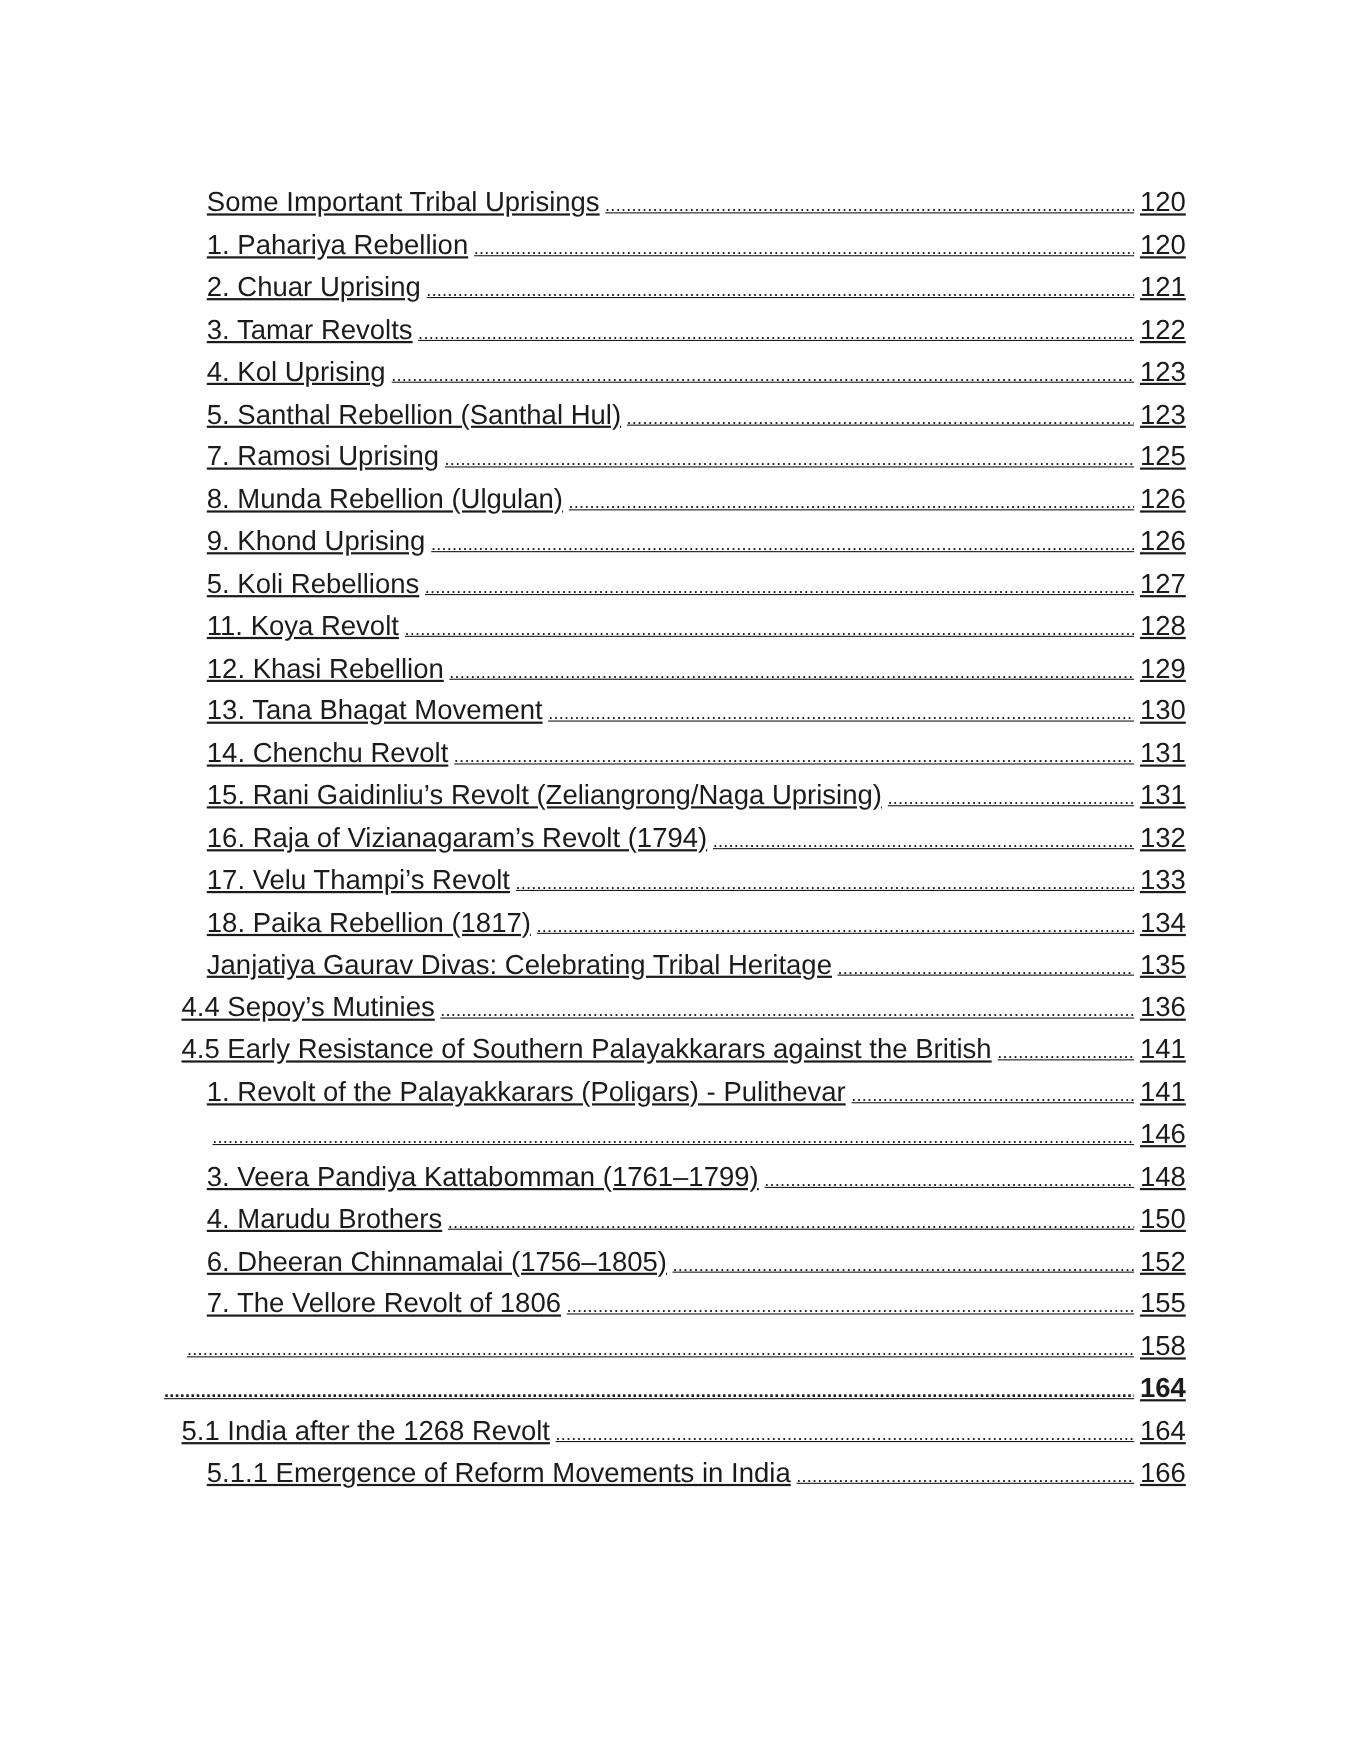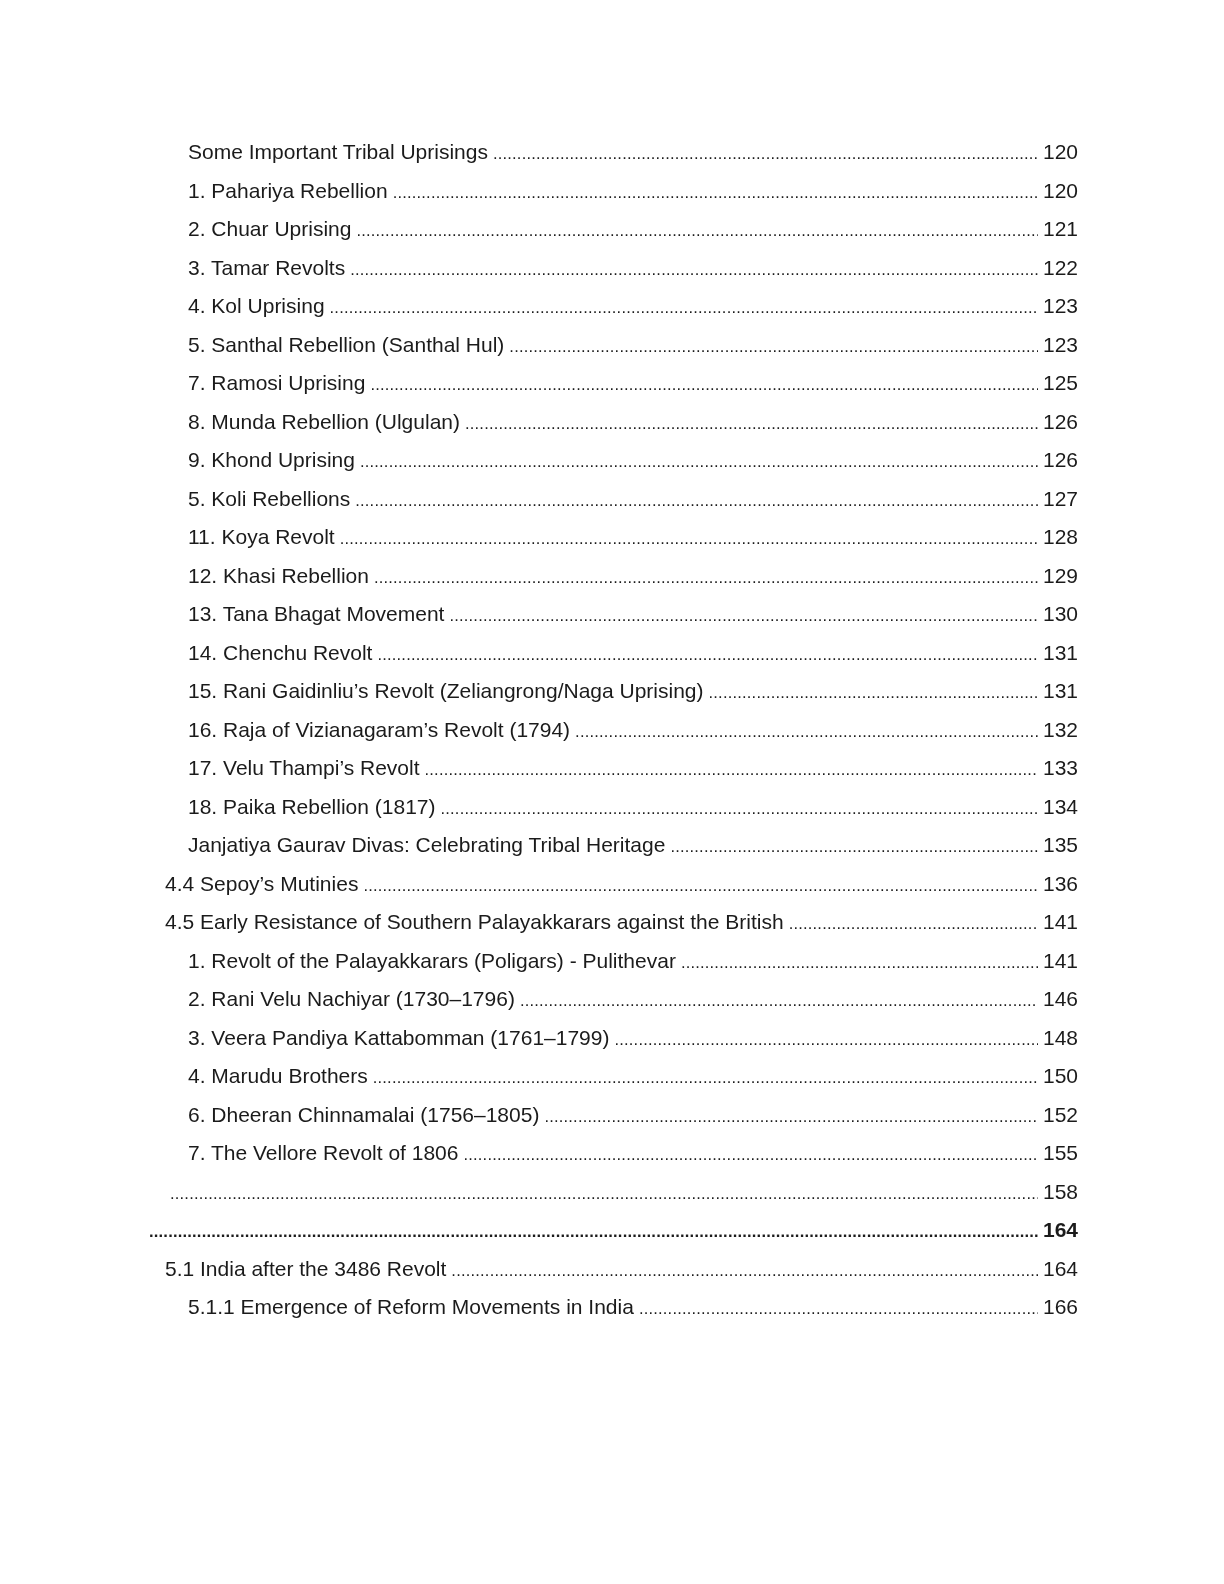--- a/index.html
+++ b/index.html
@@ -18,42 +18,44 @@
     color: #1b1b1b;
     overflow: hidden;
   }
   .toc {
     width: 100%;
   }
   .row {
     display: flex;
     align-items: baseline;
     height: 38.5px;
-    font-size: 21px;
+    font-size: 25px;
     line-height: 38.5px;
     white-space: nowrap;
+    text-decoration: underline;
   }
   .row .lbl {
     flex: 0 0 auto;
   }
   .row .dots {
     flex: 1 1 auto;
     overflow: hidden;
     white-space: nowrap;
     margin-left: 5px;
     margin-right: 5px;
     font-size: 16.5px;
     letter-spacing: 0.2px;
   }
   .row .dots::after {
     content: "..............................................................................................................................................................................................................................................................";
   }
   .row .pg {
     flex: 0 0 auto;
     text-align: right;
+    margin-top: 32px;
   }
   .lvl1 { padding-left: 0;    font-weight: 700; }
   .lvl2 { padding-left: 21px; }
   .lvl3 { padding-left: 44px; }
 </style>
 </head>
 <body>
 
 <div class="page">
   <div class="toc">
@@ -162,21 +164,20 @@
         <span class="lbl">4.5 Early Resistance of Southern Palayakkarars against the British</span>
         <span class="dots"></span>
         <span class="pg">141</span>
       </div>
     <div class="row lvl3">
         <span class="lbl">1. Revolt of the Palayakkarars (Poligars) - Pulithevar</span>
         <span class="dots"></span>
         <span class="pg">141</span>
       </div>
     <div class="row lvl3">
-        <span class="lbl">2. Rani Velu Nachiyar (1730–1796)</span>
         <span class="dots"></span>
         <span class="pg">146</span>
       </div>
     <div class="row lvl3">
         <span class="lbl">3. Veera Pandiya Kattabomman (1761–1799)</span>
         <span class="dots"></span>
         <span class="pg">148</span>
       </div>
     <div class="row lvl3">
         <span class="lbl">4. Marudu Brothers</span>
@@ -195,21 +196,21 @@
       </div>
     <div class="row lvl2">
         <span class="dots"></span>
         <span class="pg">158</span>
       </div>
     <div class="row lvl1">
         <span class="dots"></span>
         <span class="pg">164</span>
       </div>
     <div class="row lvl2">
-        <span class="lbl">5.1 India after the 3486 Revolt</span>
+        <span class="lbl">5.1 India after the 1268 Revolt</span>
         <span class="dots"></span>
         <span class="pg">164</span>
       </div>
     <div class="row lvl3">
         <span class="lbl">5.1.1 Emergence of Reform Movements in India</span>
         <span class="dots"></span>
         <span class="pg">166</span>
       </div>
 
   </div>

